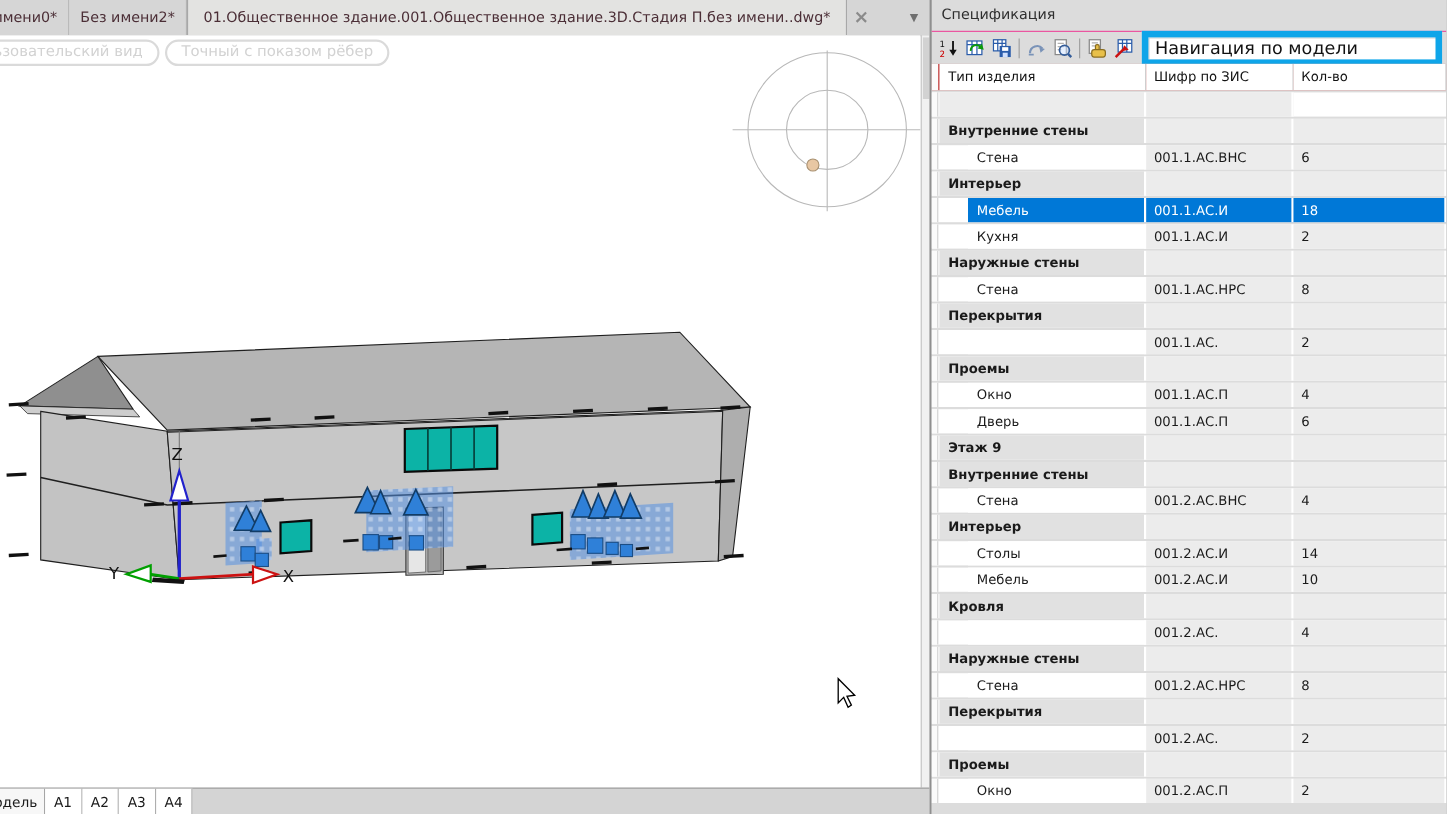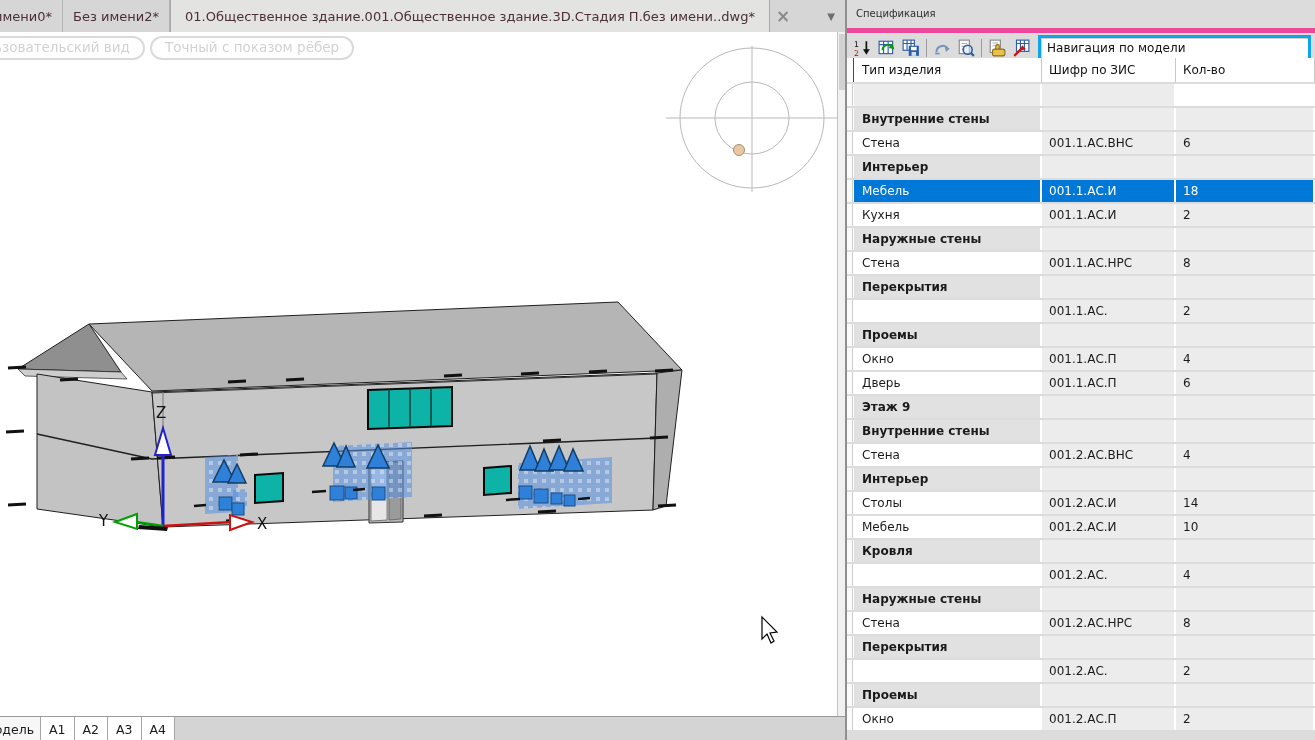--- a/index.html
+++ b/index.html
@@ -36,42 +36,42 @@
   .sheetbar{position:absolute;left:0;top:716px;width:845px;height:24px;background:#d4d4d4;
             border-top:1px solid #9a9a9a;display:flex;align-items:stretch;}
   .sheet-tab{display:flex;align-items:center;justify-content:center;font-size:12.5px;color:#1a1a1a;
              background:#ffffff;border-right:1px solid #a6a6a6;padding:0 8px;white-space:nowrap;overflow:hidden;}
   .sheet-tab.active{background:#f7f7f7;}
   .sheet-tab.clip{width:34px;justify-content:flex-end;padding:0 6px 0 0;}
 
   
   .panel{position:absolute;left:845px;top:0;width:470px;height:740px;background:#dcdcdc;
          border-left:2px solid #8f8f8f;box-sizing:border-box;}
-  .panel-title{height:28px;line-height:28px;padding-left:9px;font-size:10px;color:#2e2e2e;
-               border-bottom:5px solid #ec4899;}
+  .panel-title{height:28px;line-height:28px;padding-left:9px;font-size:13px;color:#2e2e2e;
+               border-bottom:1px solid #ec4899;}
   .panel-toolbar{height:30px;display:flex;align-items:center;padding-left:4px;}
   .tbtn{width:24px;height:22px;display:flex;align-items:center;justify-content:center;border-radius:2px;}
   .tsep{width:1px;height:18px;background:#9c9c9c;margin:0 3px;}
-  .combo{flex:1;height:20px;margin:0 4px 0 5px;background:#fff;border:3px solid #0ea5e9;
-         box-shadow:inset 1px 1px 0 #cfcfcf;font-size:12px;line-height:20px;padding-left:6px;color:#111;
+  .combo{flex:1;height:20px;margin:0 4px 0 5px;background:#fff;border:6px solid #0ea5e9;
+         box-shadow:inset 1px 1px 0 #cfcfcf;font-size:16px;line-height:20px;padding-left:6px;color:#111;
          white-space:nowrap;overflow:hidden;}
 
   
   .spec-table{position:absolute;left:0;top:58px;right:0;bottom:0;background:#dcdcdc;overflow:hidden;}
   .srow{display:grid;grid-template-columns:7px 188px 134px 1fr;height:22px;margin-bottom:2px;background:#fff;}
   .srow > div{display:flex;align-items:center;overflow:hidden;white-space:nowrap;border-right:2px solid #fff;}
   .srow .gut{background:#fbfbfb;border-right:1px solid #cfcfcf;margin-right:1px;}
   .shead{height:24px;margin-bottom:2px;background:#b91c1c;}
   .shead > div{border-right:1px solid #c9c9c9;background:#fff;padding-left:8px;color:#111;}
   .shead .gut{border-right:none;padding:0;}
   .srow .c-name{padding-left:8px;}
   .srow .c-code,.srow .c-qty{padding-left:7px;}
   .srow.section .c-name{background:#e1e1e1;font-weight:bold;}
   .srow.section .c-code,.srow.section .c-qty{background:#ececec;}
-  .srow.item .c-name{background:#fff;}
+  .srow.item .c-name{background:#fff;margin-left:26px;}
   .srow.item .c-code,.srow.item .c-qty{background:#ececec;}
   .srow.selected .c-name,.srow.selected .c-code,.srow.selected .c-qty{background:#0078d7;color:#fff;}
 </style>
 </head>
 <body>
 
 <div class="app">
 
   <div class="doc-tabbar">
     <div style="display:flex;align-items:stretch;">

